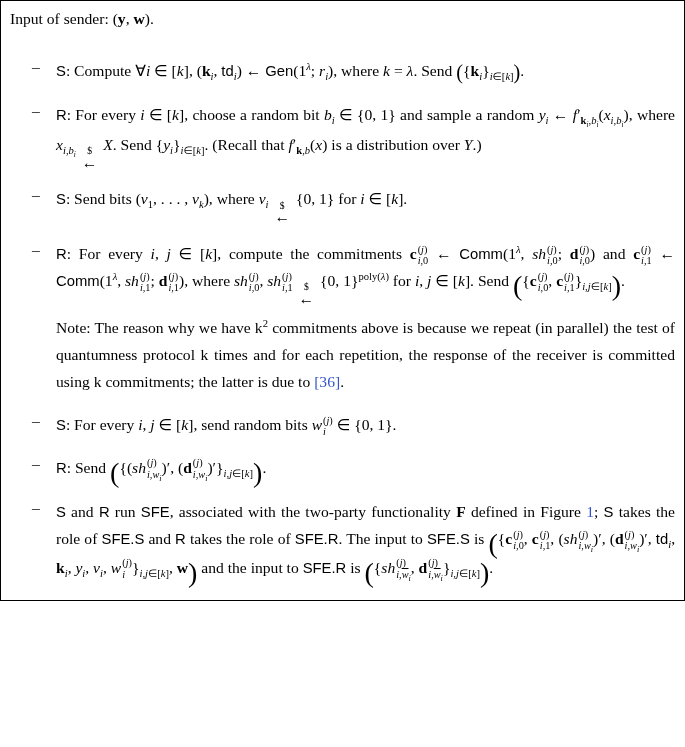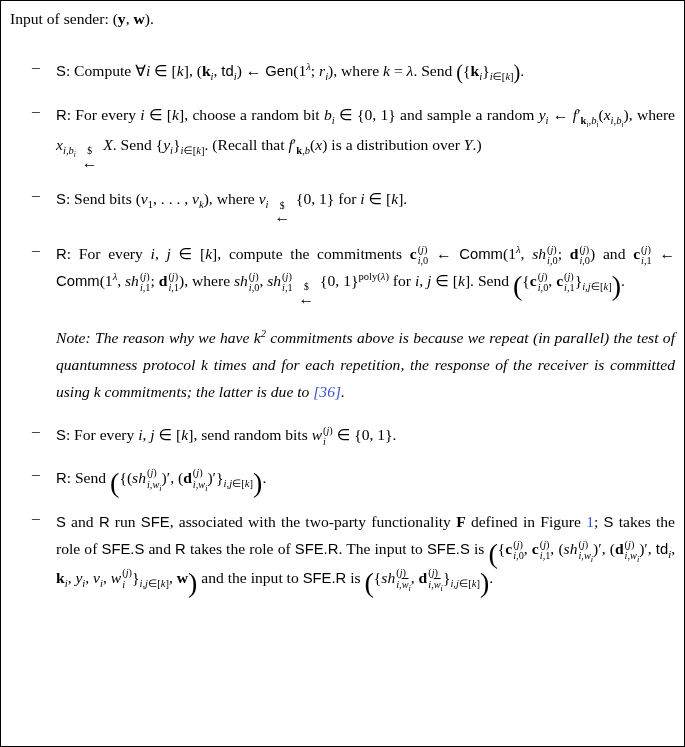--- a/index.html
+++ b/index.html
@@ -1,39 +1,39 @@
 <!DOCTYPE html>
 <html style="--link: #3354cc;"><head>
 <meta charset="utf-8">
 <style>
   * { box-sizing: border-box; }
   html, body { margin: 0; padding: 0; background: #ffffff; }
 
   .frame {
     width: 685px;
-    height: 747px;
+    height: 601px;
     border: 1.5px solid #000000;
     background: #ffffff;
     color: #000000;
     font-family: "Liberation Serif", serif;
     font-size: 15.6px;
     padding: 7px 9px 6px 9px;
     overflow: hidden;
   }
 
   .hline { margin: 0; line-height: 1.45; }
 
   .steps { margin-top: 27px; }
 
   .step { display: flex; margin: 16px 0; padding-left: 21px; }
   .marker { flex: none; width: 25px; padding-left: 1px; }
   .stepwrap { flex: 1; min-width: 0; }
 
   .stepbody, .note { line-height: 1.72; text-align: justify; }
-  .note { font-style: italic; margin-top: 19px; }
+  .note { margin-top: 9px; }
 
   
   .sf  { font-family: "Liberation Sans", sans-serif; font-size: 0.95em; }
   .b   { font-weight: bold; }
   .cal { font-style: italic; }
   sub, sup { font-size: 0.68em; }
   .ss sub { font-size: 0.8em; }
 
   
   .ss { display: inline-block; text-align: left; font-size: 0.66em;

